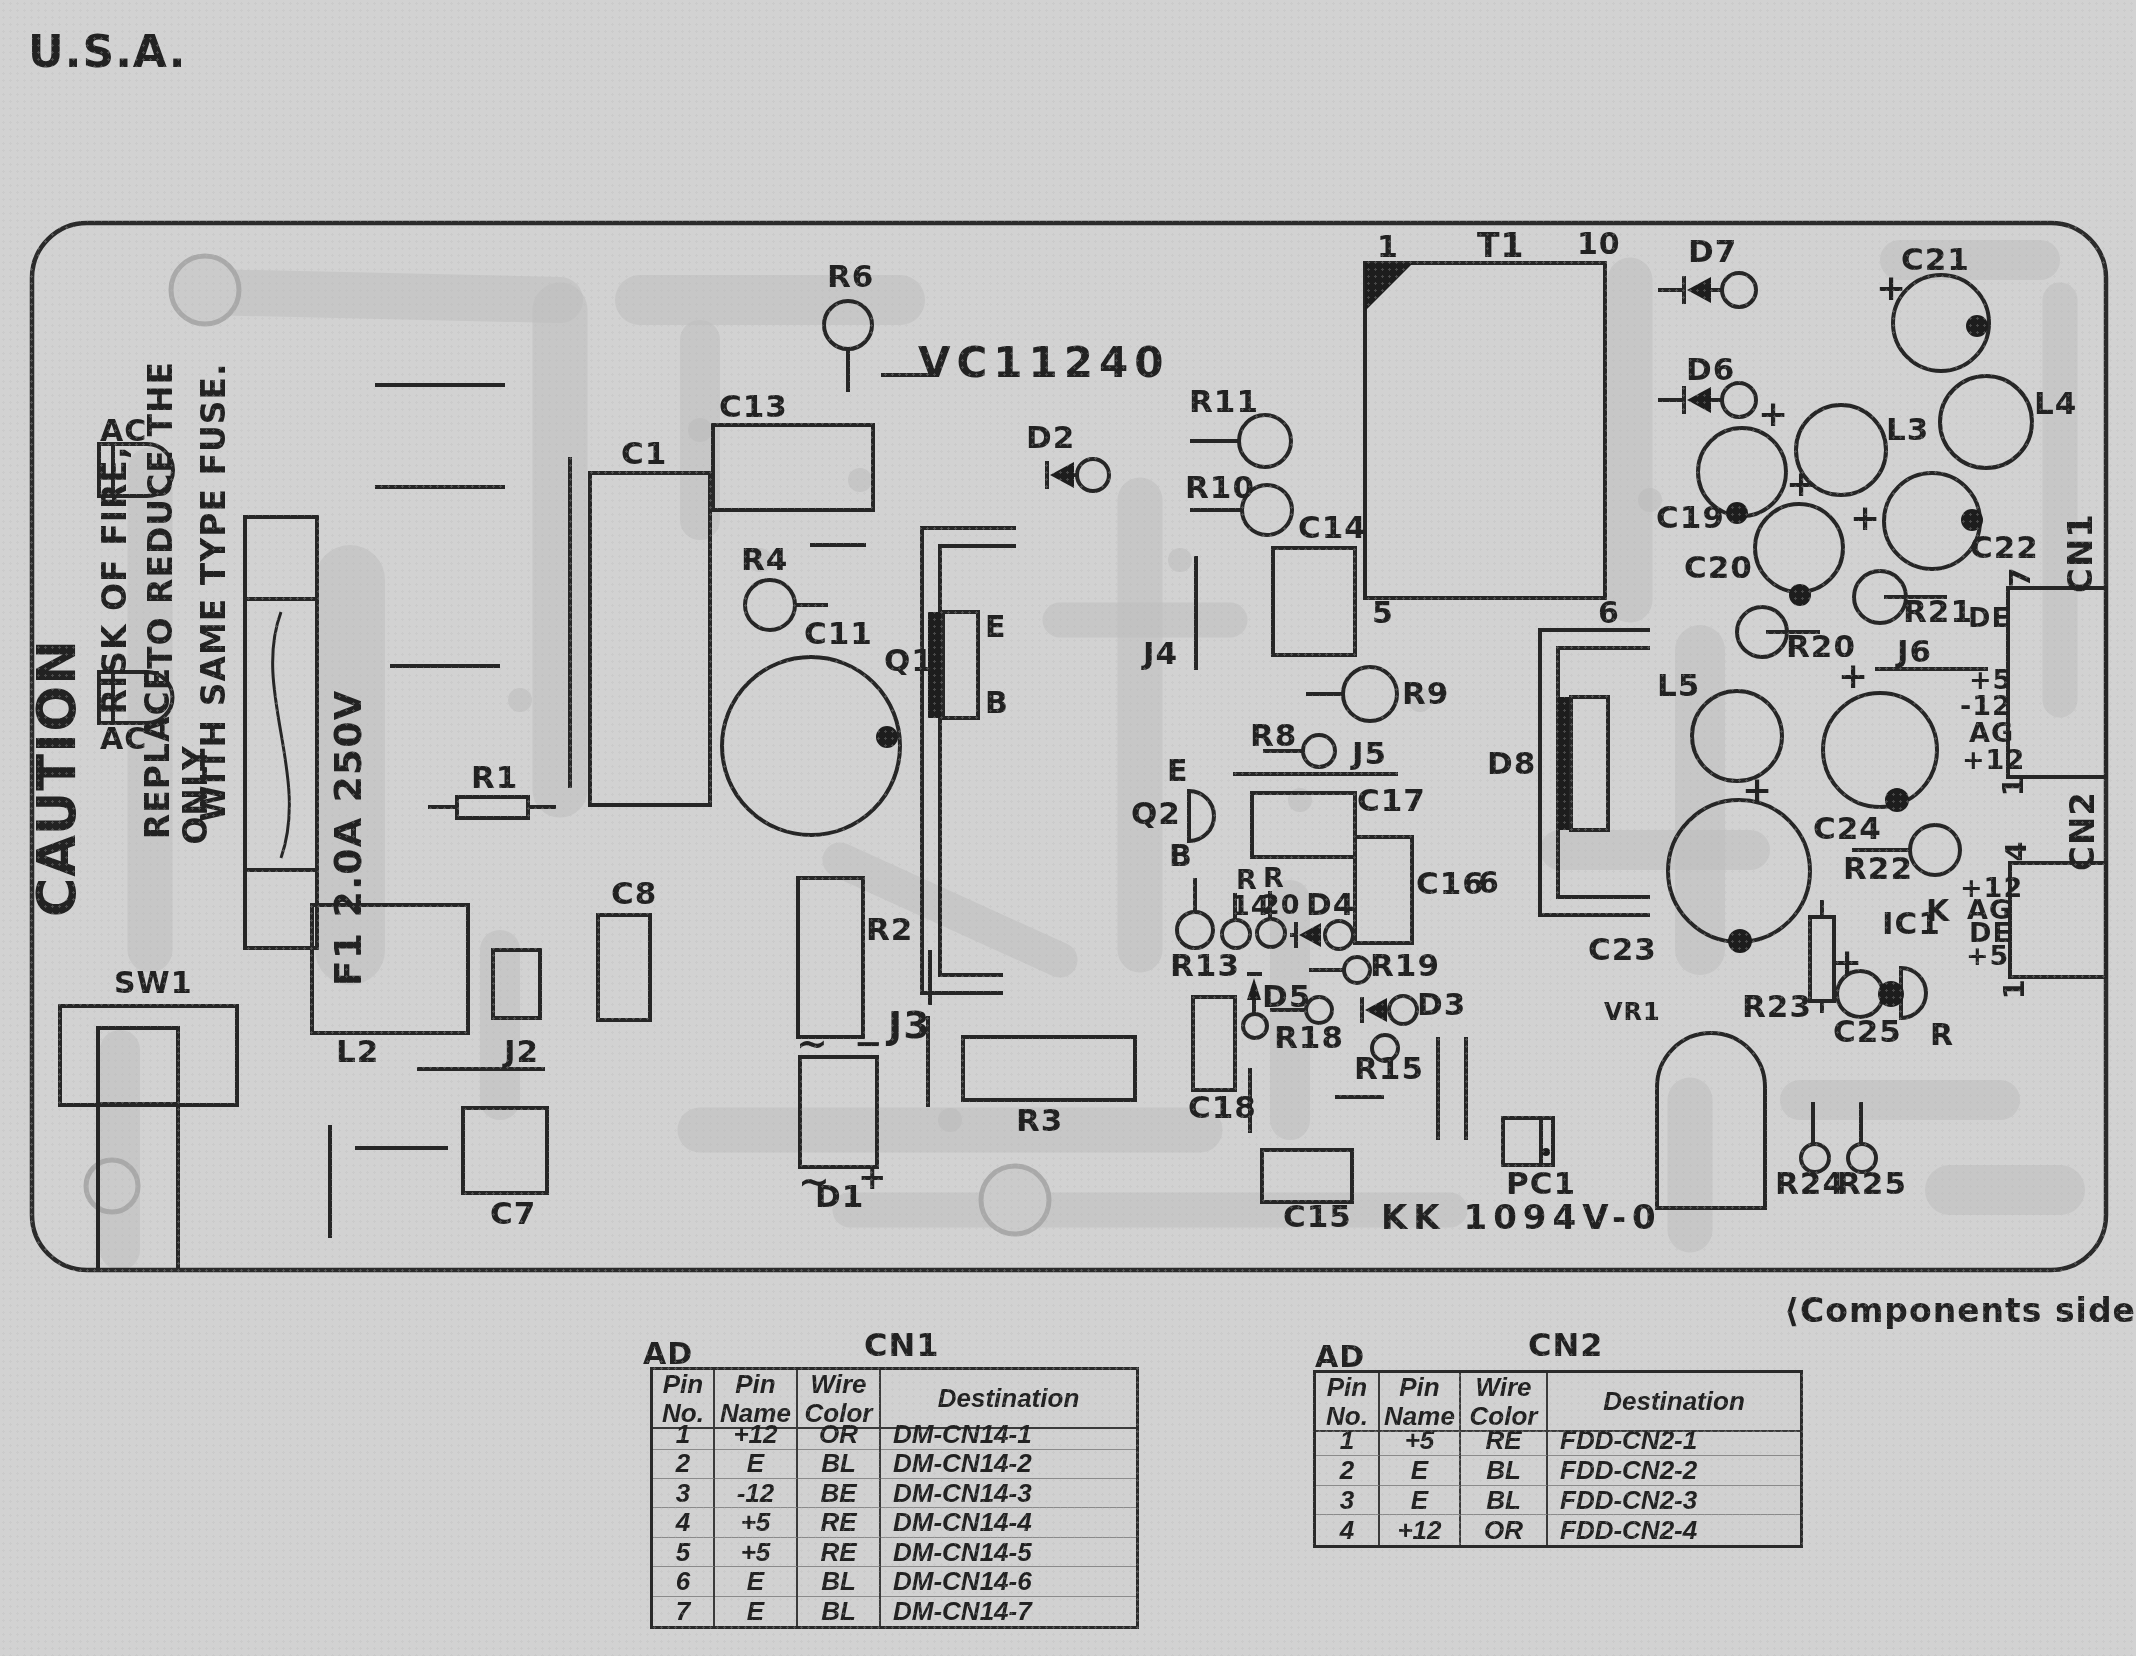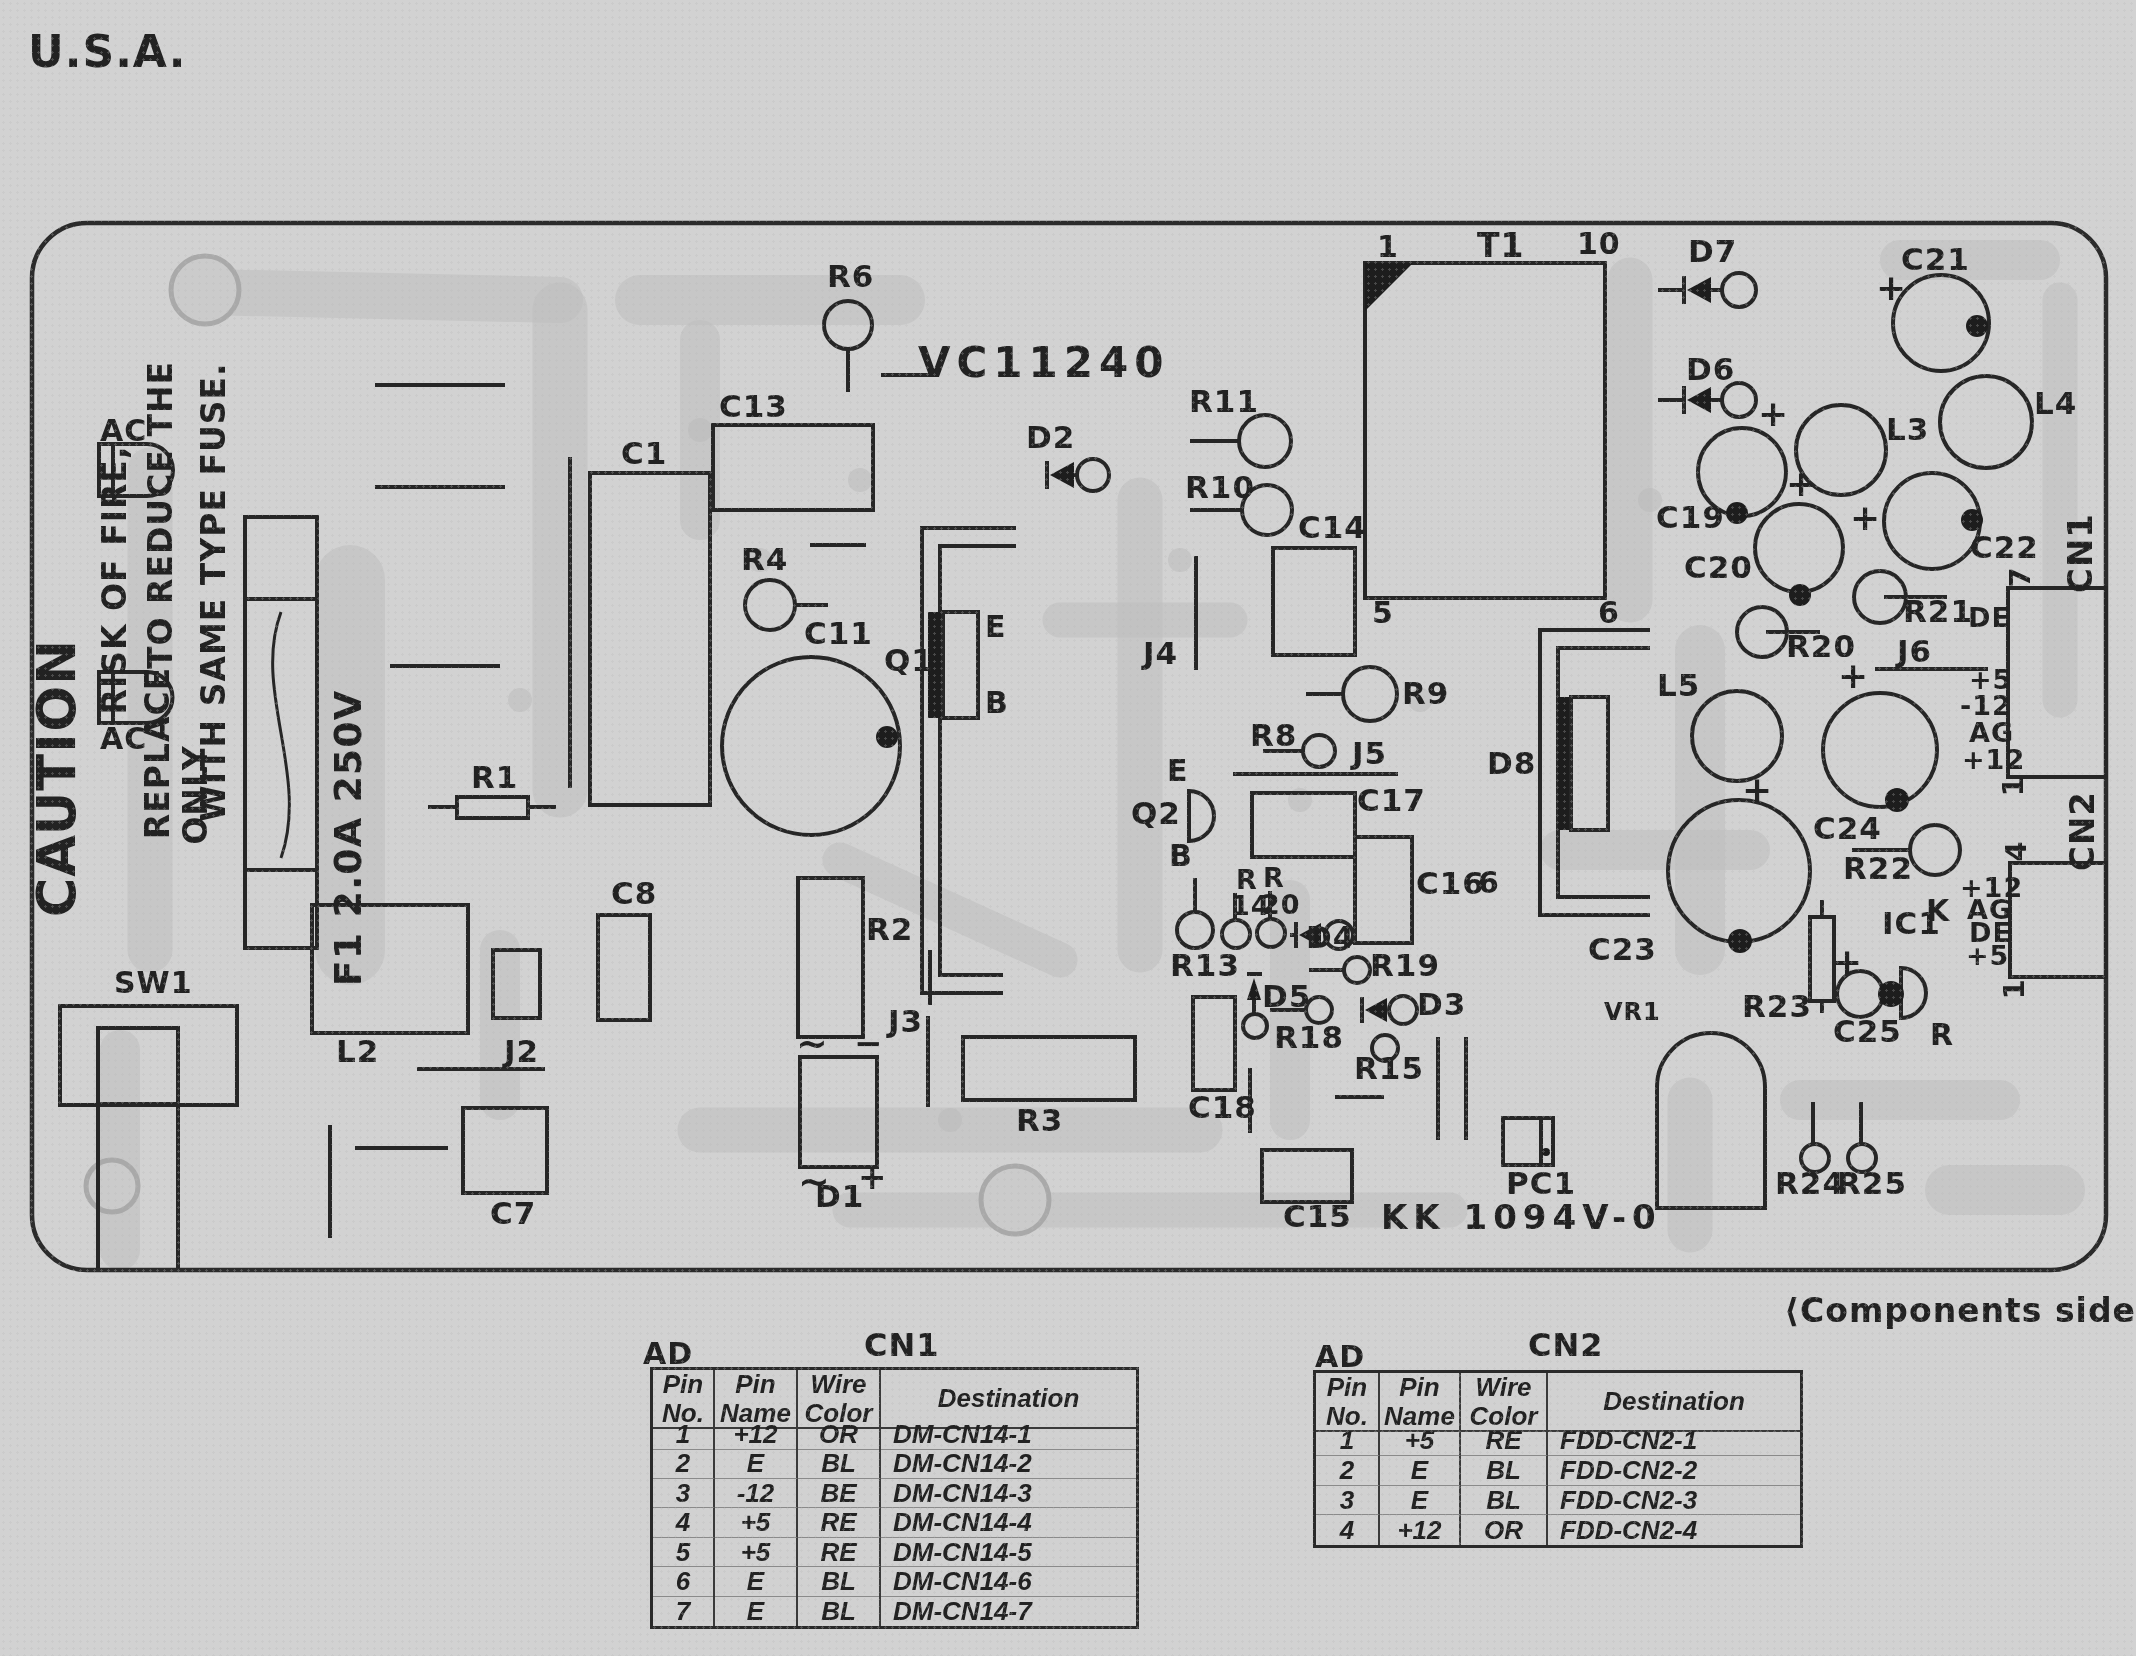--- a/index.html
+++ b/index.html
@@ -397,30 +397,30 @@
       <div class="lbl" style="font-size: 31px; left: 1813px; top: 813px;">C24</div>
       <div class="lbl" style="font-size: 36px; left: 1838px; top: 658px;">+</div>
       <div class="lbl" style="font-size: 31px; left: 1588px; top: 934px;">C23</div>
       <div class="lbl" style="font-size: 36px; left: 1742px; top: 772px;">+</div>
       <div class="lbl" style="font-size: 31px; left: 1843px; top: 853px;">R22</div>
       <div class="lbl" style="font-size: 31px; left: 1170px; top: 950px;">R13</div>
       <div class="lbl" style="font-size: 27px; left: 1236px; top: 866px;">R</div>
       <div class="lbl" style="font-size: 27px; left: 1231px; top: 892px;">14</div>
       <div class="lbl" style="font-size: 27px; left: 1263px; top: 864px;">R</div>
       <div class="lbl" style="font-size: 27px; left: 1261px; top: 891px;">20</div>
-      <div class="lbl" style="font-size: 31px; left: 1306px; top: 889px; margin-top: 33px;">D4</div>
+      <div class="lbl" style="font-size: 31px; left: 1306px; top: 889px;">D4</div>
       <div class="lbl" style="font-size: 31px; left: 1370px; top: 950px;">R19</div>
       <div class="lbl" style="font-size: 31px; left: 1262px; top: 981px;">D5</div>
       <div class="lbl" style="font-size: 31px; left: 1274px; top: 1022px;">R18</div>
       <div class="lbl" style="font-size: 31px; left: 1417px; top: 989px;">D3</div>
       <div class="lbl" style="font-size: 31px; left: 1354px; top: 1053px;">R15</div>
       <div class="lbl" style="font-size: 31px; left: 1188px; top: 1092px;">C18</div>
       <div class="lbl" style="font-size: 31px; left: 1283px; top: 1201px;">C15</div>
       <div class="lbl" style="font-size: 31px; left: 1016px; top: 1105px;">R3</div>
-      <div class="lbl" style="font-size: 31px; left: 888px; top: 1006px;">J3</div>
+      <div class="lbl" style="font-size: 38px; left: 888px; top: 1006px;">J3</div>
       <div class="lbl" style="font-size: 31px; left: 815px; top: 1181px;">D1</div>
       <div class="lbl" style="font-size: 38px; left: 796px; top: 1024px;">~</div>
       <div class="lbl" style="font-size: 34px; left: 854px; top: 1026px;">−</div>
       <div class="lbl" style="font-size: 38px; left: 798px; top: 1162px;">~</div>
       <div class="lbl" style="font-size: 34px; left: 858px; top: 1160px;">+</div>
       <div class="lbl" style="font-size: 31px; left: 866px; top: 914px;">R2</div>
       <div class="lbl" style="font-size: 31px; left: 1506px; top: 1168px;">PC1</div>
       <div class="lbl" style="font-size: 24px; left: 1604px; top: 1000px;">VR1</div>
       <div class="lbl" style="font-size: 31px; left: 1742px; top: 991px;">R23</div>
       <div class="lbl" style="font-size: 36px; left: 1832px; top: 944px;">+</div>

